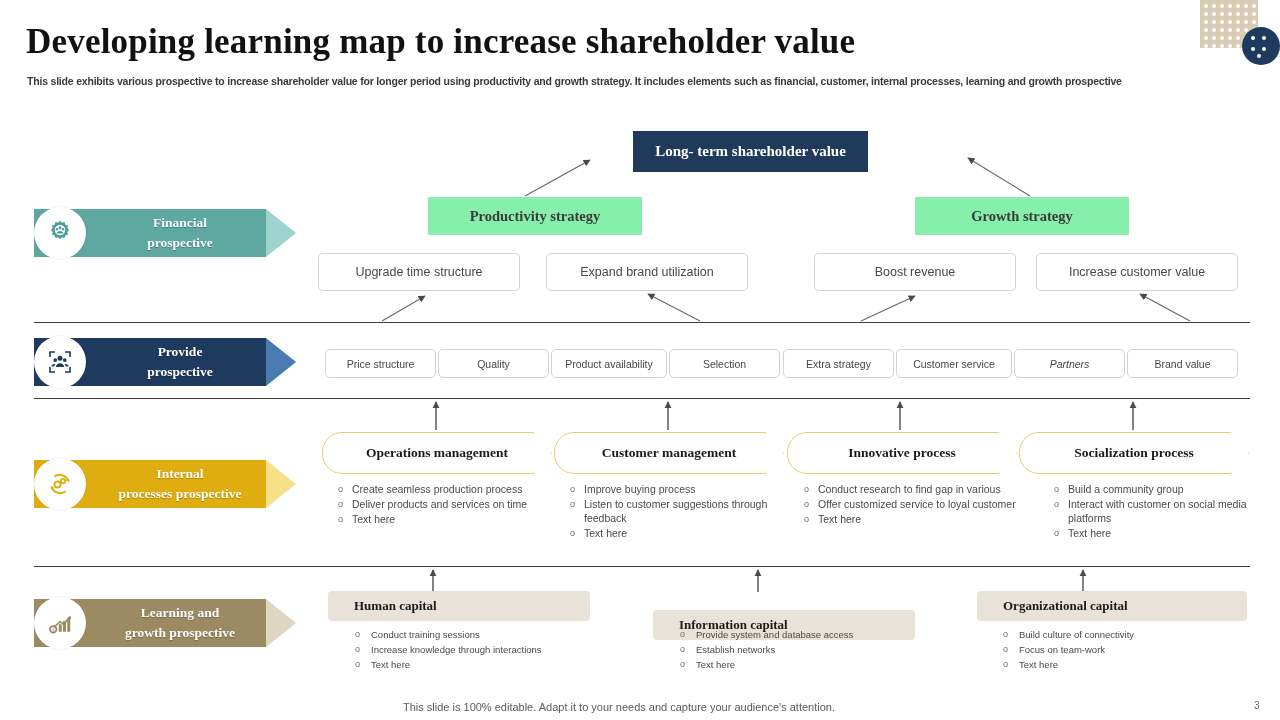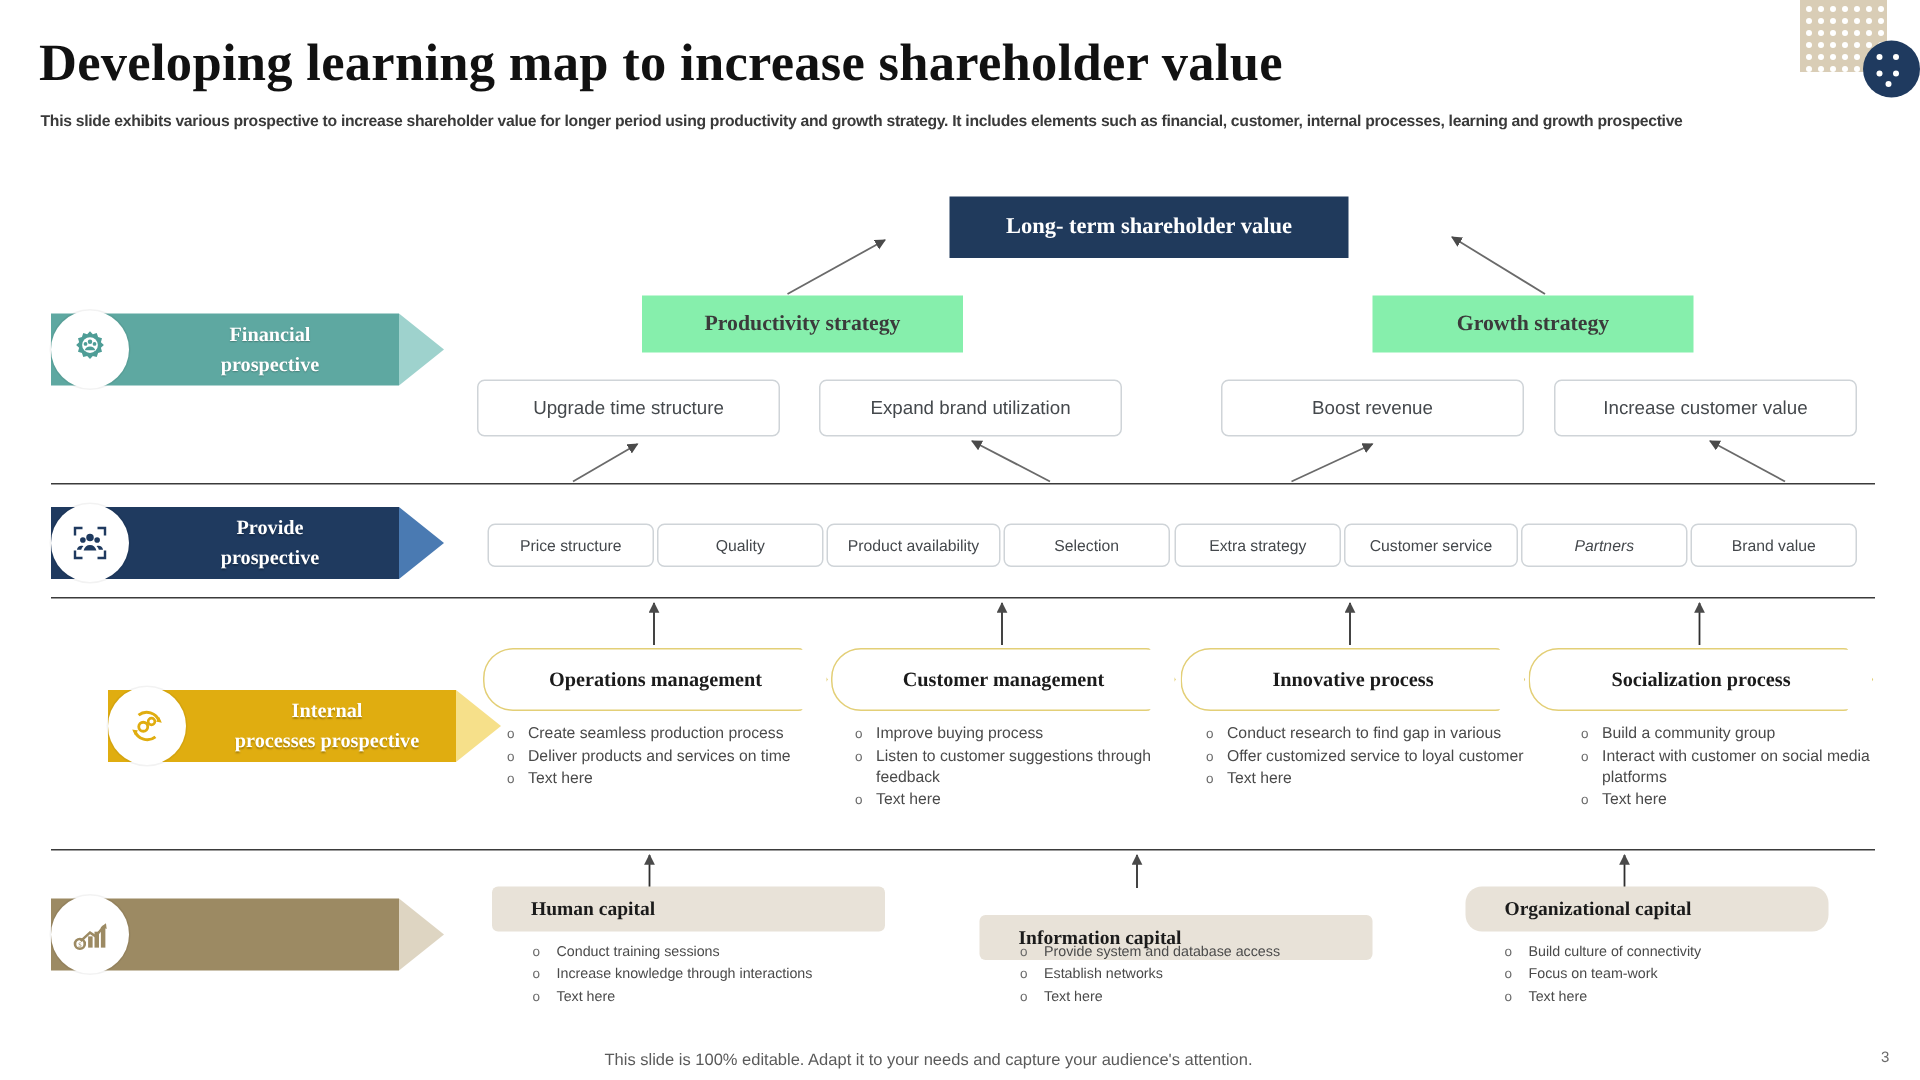--- a/index.html
+++ b/index.html
@@ -56,21 +56,21 @@
   .pbar .plabel{
     position:absolute;left:95px;top:0;width:170px;height:48px;
     display:flex;flex-direction:column;align-items:center;justify-content:center;
     font-family:"Liberation Serif", serif;
     font-size:13.5px;font-weight:bold;color:#ffffff;line-height:1.45;text-align:center;
     text-shadow:0 1px 1px rgba(0,0,0,.25);
   }
 
   
   .longterm{
-    position:absolute;left:633px;top:131px;width:266px;height:41px;
+    position:absolute;left:633px;top:131px;width:235px;height:41px;
     background:#203a5c;display:flex;align-items:center;justify-content:center;
     font-family:"Liberation Serif", serif;font-size:15px;font-weight:bold;color:#ffffff;
   }
   .strat{
     position:absolute;height:38px;background:#86efac;
     display:flex;align-items:center;justify-content:center;
     font-family:"Liberation Serif", serif;font-size:14.5px;font-weight:bold;color:#3b3b3b;
   }
 
   
@@ -239,21 +239,21 @@
       <path fill="#1f3a5f" d="M8.6 16c.4-2 1.7-3 3.4-3s3 1 3.4 3z"></path>
       <path fill="#1f3a5f" d="M5 15.6c.3-1.4 1.2-2.1 2.4-2.1.4 0 .8.1 1.1.2-.6.5-1 1.1-1.2 1.9zM19 15.6c-.3-1.4-1.2-2.1-2.4-2.1-.4 0-.8.1-1.1.2.6.5 1 1.1 1.2 1.9z"></path>
     </svg>
   </div>
   <div class="plabel">
     <span>Provide</span>
     <span>prospective</span>
   </div>
 </div>
 
-<div class="pbar" style="top:460px;left:0;width:330px;margin-left:38px;">
+<div class="pbar" style="top:460px;left:0;width:330px;">
   <div class="body" style="background:#e0ad10;"></div>
   <div class="tip" style="border-left:30px solid #f6e08a;"></div>
   <div class="badge">
     <svg width="30" height="30" viewBox="0 0 24 24">
       <path fill="none" stroke="#e0ad10" stroke-width="1.6" d="M5.5 14.5a7 7 0 0 0 11 3.3M18.5 9.5a7 7 0 0 0-11-3.3"></path>
       <path fill="#e0ad10" d="M5.5 16.8l-1.4-3 3.1.6zM18.5 7.2l1.4 3-3.1-.6z"></path>
       <circle cx="10" cy="12.4" r="2.4" fill="none" stroke="#e0ad10" stroke-width="1.5"></circle>
       <circle cx="14.4" cy="9.6" r="1.8" fill="none" stroke="#e0ad10" stroke-width="1.4"></circle>
     </svg>
   </div>
@@ -270,20 +270,24 @@
     <svg width="30" height="30" viewBox="0 0 24 24">
       <rect x="11" y="13" width="2.4" height="6" fill="#9c8a63"></rect>
       <rect x="14.4" y="10.5" width="2.4" height="8.5" fill="#9c8a63"></rect>
       <rect x="17.8" y="8" width="2.4" height="11" fill="#9c8a63"></rect>
       <path fill="none" stroke="#9c8a63" stroke-width="1.3" d="M7 15.5L12 11l3 2 4.5-5.5"></path>
       <path fill="#9c8a63" d="M20.5 6l.4 3-2.9-1.1z"></path>
       <circle cx="6.6" cy="17" r="2.6" fill="none" stroke="#9c8a63" stroke-width="1.4"></circle>
       <text x="6.6" y="18.4" font-size="3.6" text-anchor="middle" fill="#9c8a63" font-family="Liberation Serif, serif">$</text>
     </svg>
   </div>
+  <div class="plabel">
+    <span>Learning  and</span>
+    <span>growth  prospective</span>
+  </div>
 </div>
 
 <div class="rbox fin" style="left:318px;top:253px;width:200px;">Upgrade time structure</div>
 <div class="rbox fin" style="left:546px;top:253px;width:200px;">Expand brand utilization</div>
 <div class="rbox fin" style="left:814px;top:253px;width:200px;">Boost revenue</div>
 <div class="rbox fin" style="left:1036px;top:253px;width:200px;">Increase customer value</div>
 
 <div class="rbox cus" style="left:325px;top:349px;width:109px;">Price structure</div>
 <div class="rbox cus" style="left:438px;top:349px;width:109px;">Quality</div>
 <div class="rbox cus" style="left:551px;top:349px;width:114px;">Product availability</div>
@@ -350,21 +354,21 @@
       <span class="tx">Interact with customer on social media platforms</span>
     </div>
     <div class="bi">
       <span class="mk">o</span>
       <span class="tx">Text  here</span>
     </div>
   </div>
 
 <div class="capbox" style="left:328px;top:591px;width:262px;">Human capital</div>
 <div class="capbox" style="left:653px;top:610px;width:262px;">Information capital</div>
-<div class="capbox" style="left:977px;top:591px;width:242px;border-radius:11px;">Organizational capital</div>
+<div class="capbox" style="left:977px;top:591px;width:270px;">Organizational capital</div>
 
 <div class="blist cap" id="cl0" style="left:355px;top:628px;width:250px;">
     <div class="bi">
       <span class="mk">o</span>
       <span class="tx">Conduct training sessions</span>
     </div>
     <div class="bi">
       <span class="mk">o</span>
       <span class="tx">Increase knowledge through interactions</span>
     </div>

